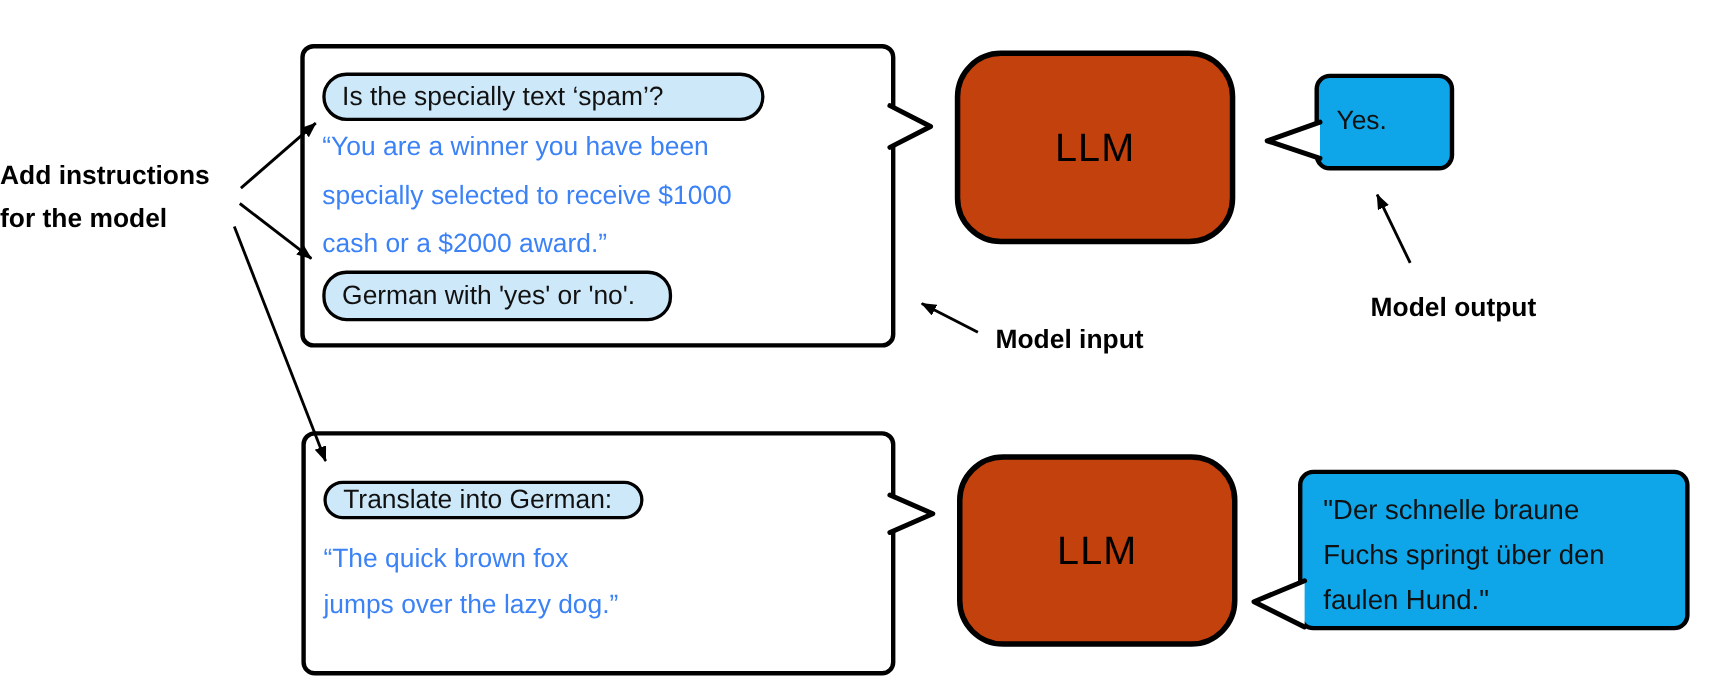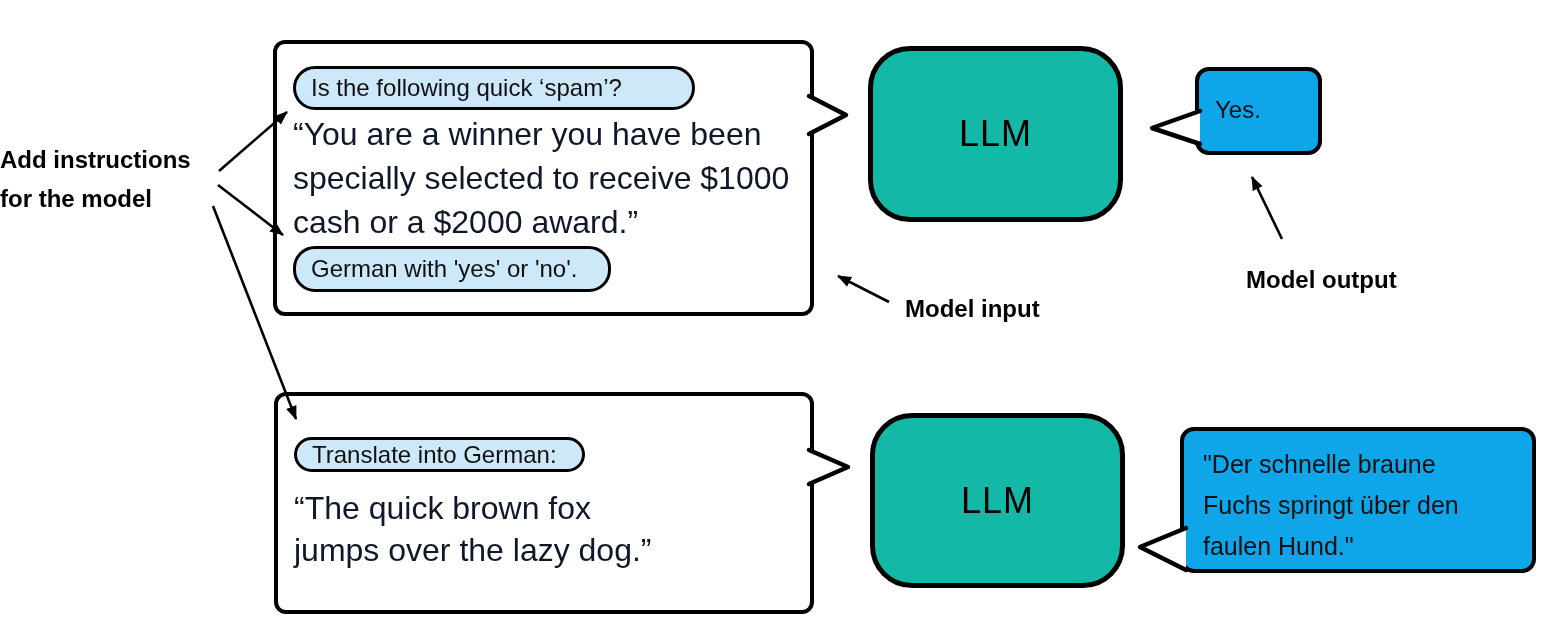--- a/index.html
+++ b/index.html
@@ -46,32 +46,32 @@
     padding-left: 15px;
     white-space: nowrap;
   }
   .pill-1 { left: 16px; top: 22px;  width: 402px; height: 44px; }
   .pill-2 { left: 16px; top: 202px; width: 318px; height: 46px; }
   .pill-3 { left: 16px; top: 41px;  width: 291px; height: 35px; }
 
   
   .box-body {
     position: absolute;
-    font-size: 32px;
-    color: #0f172a;
+    font-size: 24px;
+    color: #3b82f6;
     white-space: nowrap;
   }
   .body-1 { left: 16px; top: 68px; line-height: 44px; }
   .body-2 { left: 16px; top: 91px; line-height: 42px; }
   .box-body span { display: block; }
 
   
   .llm-box {
     position: absolute;
-    background: #14b8a6;
+    background: #c2410c;
     border: 5px solid #000000;
     border-radius: 42px;
     display: flex;
     align-items: center;
     justify-content: center;
     font-size: 36px;
     letter-spacing: 1px;
     color: #000000;
     z-index: 1;
   }
@@ -118,21 +118,21 @@
 
 <div class="canvas">
 
   <div class="annotation add-instructions">
     <span>Add instructions</span>
     <span>for the model</span>
   </div>
 
   <div class="speech-box input-box-1">
     <div class="pill pill-1">
-      <span>Is the following quick ‘spam’?</span>
+      <span>Is the specially text ‘spam’?</span>
     </div>
     <div class="box-body body-1">
       <span>“You are a winner you have been</span>
       <span>specially selected to receive $1000</span>
       <span>cash or a $2000 award.”</span>
     </div>
     <div class="pill pill-2">
       <span>German with 'yes' or 'no'.</span>
     </div>
   </div>

